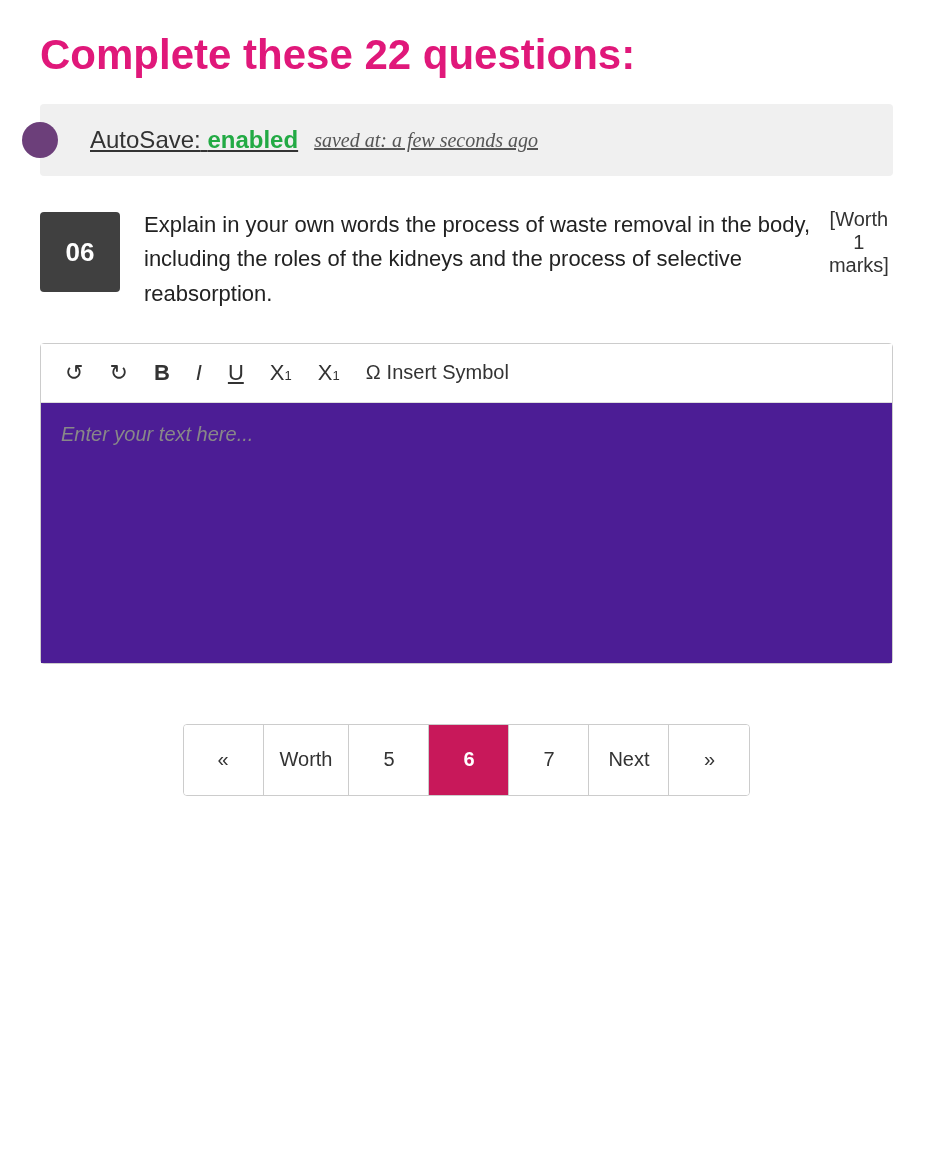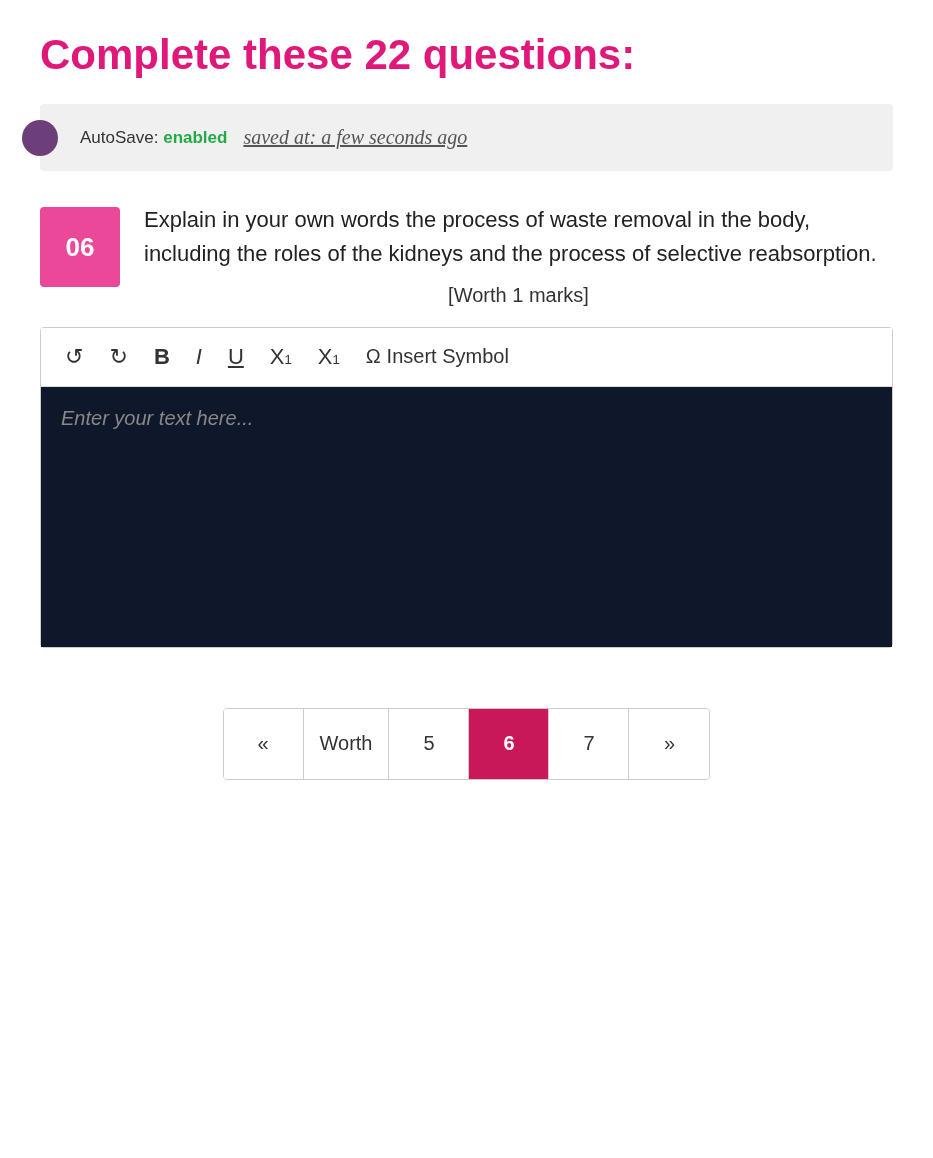--- a/index.html
+++ b/index.html
@@ -53,23 +53,24 @@
       border-radius: 50%;
       position: absolute;
       left: -18px;
       top: 50%;
       transform: translateY(-50%);
       flex-shrink: 0;
     }
 
     .autosave-label {
       font-family: Arial, sans-serif;
-      font-size: 17px;
-      color: #333;
-      margin-left: 10px;
+      font-size: 24px;
+      color: #333;
+      margin-left: 20px;
+      text-decoration: underline;
     }
 
     .autosave-status {
       color: #22aa44;
       font-weight: bold;
     }
 
     .autosave-time {
       font-style: italic;
       font-size: 20px;
@@ -86,39 +87,39 @@
     }
 
     .question-header {
       display: flex;
       align-items: flex-start;
       gap: 24px;
       margin-bottom: 0;
     }
 
     .question-number {
-      background: #ec4899;
+      background: #404040;
       color: #ffffff;
       font-family: Arial, sans-serif;
       font-size: 26px;
       font-weight: bold;
       width: 80px;
       height: 80px;
       display: flex;
       align-items: center;
       justify-content: center;
       border-radius: 4px;
       flex-shrink: 0;
       margin-top: 4px;
     }
 
     .question-content {
       flex: 1;
       display: flex;
-      flex-direction: column;
+      flex-direction: row;
     }
 
     .question-text {
       font-family: Arial, sans-serif;
       font-size: 22px;
       color: #222;
       line-height: 1.55;
       margin-bottom: 12px;
     }
 
@@ -193,21 +194,21 @@
 
     .editor-area {
       min-height: 260px;
       padding: 20px 20px;
       font-size: 20px;
       font-style: italic;
       color: #888;
       font-family: Arial, sans-serif;
       outline: none;
       cursor: text;
-      background: #0f172a;
+      background: #4c1d95;
     }
 
     .pagination {
       display: flex;
       justify-content: center;
       margin-top: 40px;
     }
 
     .pagination-nav {
       display: flex;
@@ -314,17 +315,18 @@
     </div>
   </div>
 
   <div class="pagination">
     <div class="pagination-nav">
       <button class="page-btn">«</button>
       <button class="page-btn">Worth</button>
       <button class="page-btn">5</button>
       <button class="page-btn active">6</button>
       <button class="page-btn">7</button>
+      <button class="page-btn">Next</button>
       <button class="page-btn">»</button>
     </div>
   </div>
 
 </div>
 
 </body></html>

